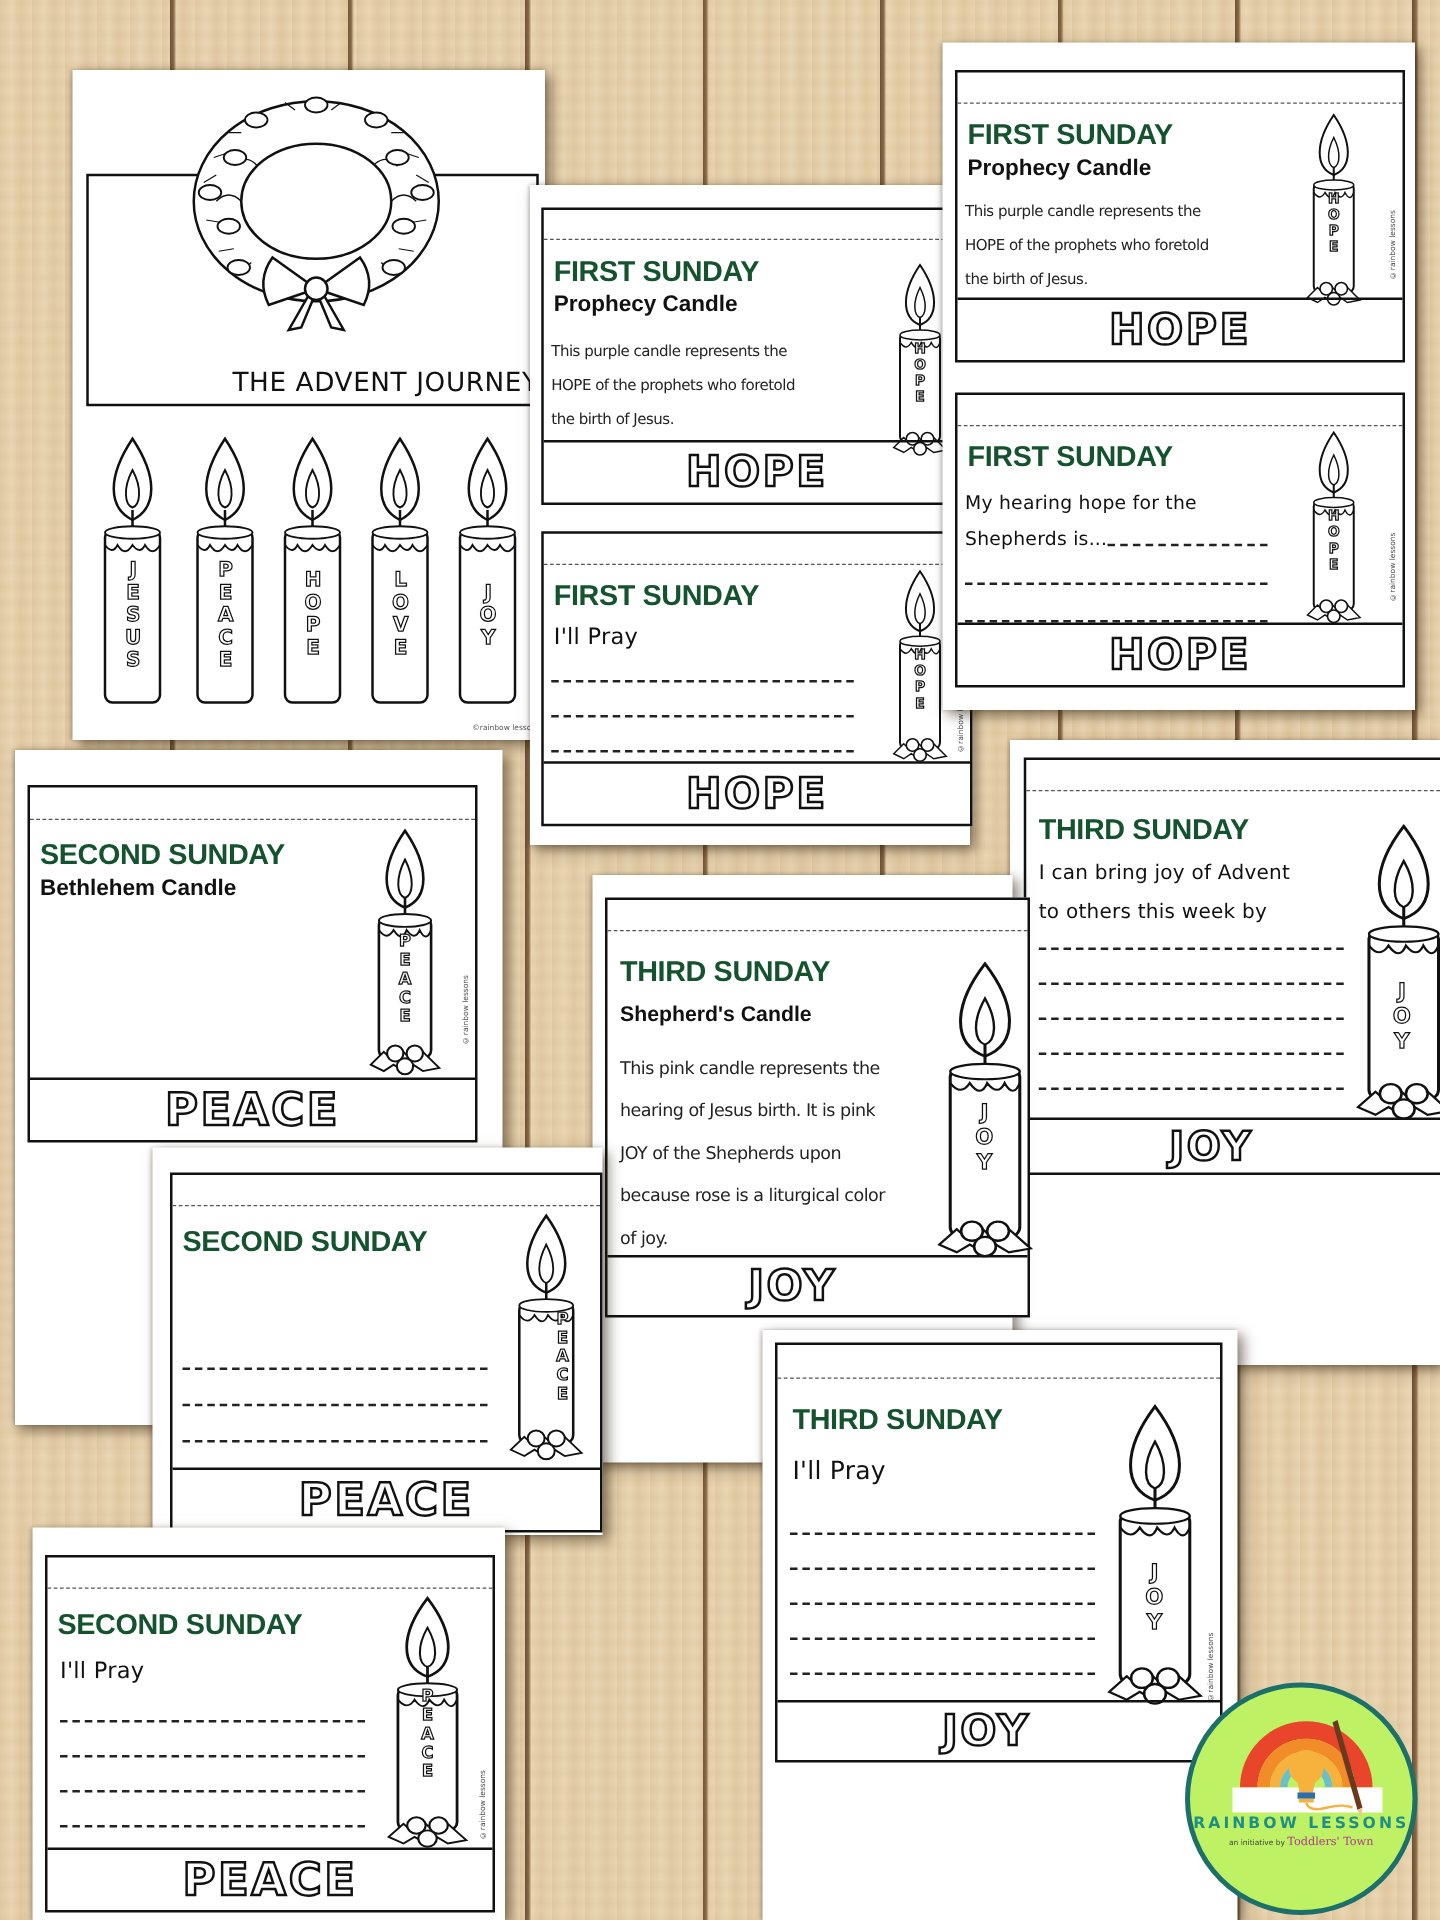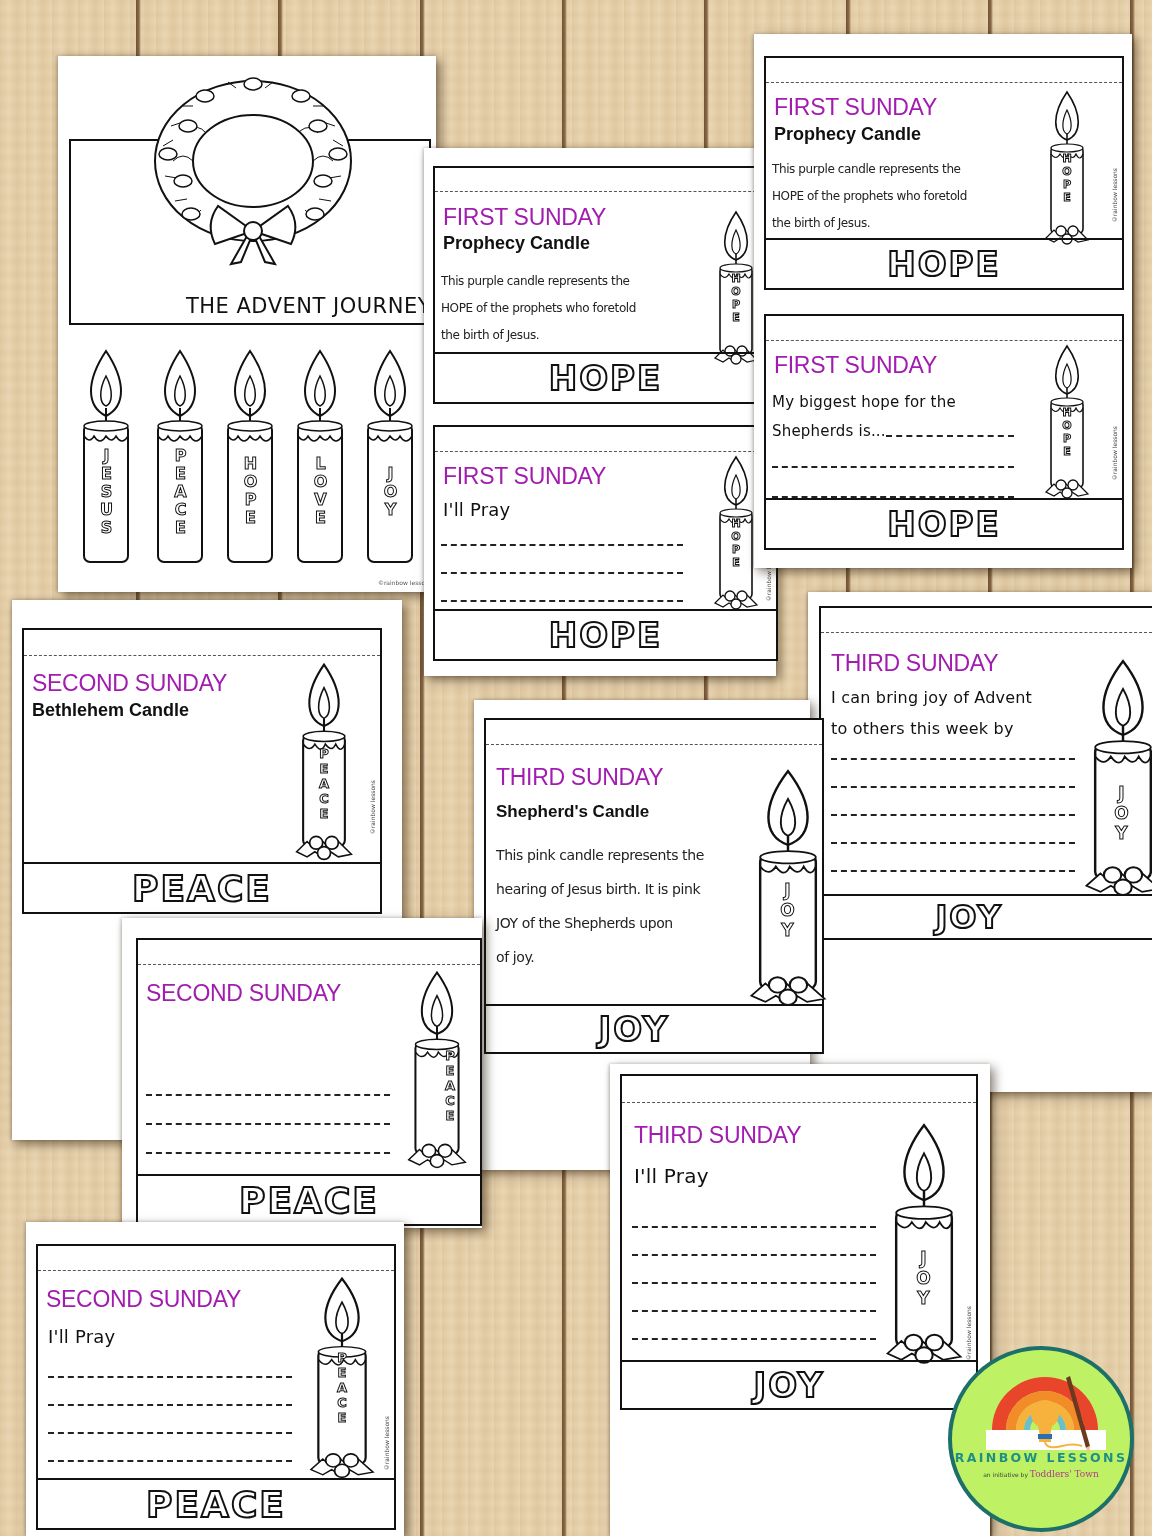--- a/index.html
+++ b/index.html
@@ -39,22 +39,22 @@
   .outline-word {
     font-family: "DejaVu Sans", sans-serif;
     font-weight: bold;
     color: #fff;
     -webkit-text-stroke: 2px #111;
     letter-spacing: 2px;
   }
   .card-title {
     position: absolute;
     font-family: "Liberation Sans", sans-serif;
-    font-weight: normal;
-    color: #a21caf;
+    font-weight: bold;
+    color: #14532d;
     letter-spacing: -0.3px;
   }
   .card-sub {
     position: absolute;
     font-family: "Liberation Sans", sans-serif;
     font-weight: bold;
     color: #111;
   }
   .card-body {
     position: absolute;
@@ -338,21 +338,21 @@
     </div>
     <div class="copyright" style="right:4px; top:110px;">©rainbow lessons</div>
     <div class="bottom" style="height:50px;">
       <span class="outline-word" style="font-size:34px;">HOPE</span>
     </div>
   </div>
   <div class="card" style="left:10px; top:280px; width:360px; height:236px;">
     <div class="dash-top" style="top:24px;"></div>
     <div class="card-title" style="left:8px; top:36px; font-size:23px;">FIRST SUNDAY</div>
     <div class="prompt" style="left:6px; top:72px; font-size:15px; line-height:29px; font-weight:normal;">
-      <div>My biggest hope for the</div>
+      <div>My hearing hope for the</div>
       <div>Shepherds is...</div>
     </div>
     <div class="write-line" style="left:120px; width:128px; top:119px;"></div>
     <div class="write-line" style="left:6px; width:242px; top:150px;"></div>
     <div class="write-line" style="left:6px; width:242px; top:180px;"></div>
     <div class="candle" style="left:278px; top:28px; width:46px; height:156px;">
       <svg viewBox="0 0 46 156">
           <path d="M23 2 C8 24 8 44 23 50 C38 44 38 24 23 2 Z" fill="#fff" stroke="#111" stroke-width="1.6"></path>
           <path d="M23 20 C17 32 18 42 23 44 C28 42 29 32 23 20 Z" fill="#fff" stroke="#111" stroke-width="1.2"></path>
           <line x1="23" y1="44" x2="23" y2="56" stroke="#111" stroke-width="1.6"></line>
@@ -440,20 +440,21 @@
 
 <div class="page" style="left:474px; top:700px; width:336px; height:470px;">
   <div class="card" style="left:10px; top:18px; width:340px; height:336px;">
     <div class="dash-top" style="top:24px;"></div>
     <div class="card-title" style="left:10px; top:44px; font-size:23px;">THIRD SUNDAY</div>
     <div class="card-sub" style="left:10px; top:82px; font-size:17px;">Shepherd's Candle</div>
     <div class="card-body" style="left:10px; top:118px; font-size:14px; line-height:34px;">
       <div>This pink candle represents the</div>
       <div>hearing  of Jesus birth. It is pink</div>
       <div>JOY of the Shepherds upon</div>
+      <div>because rose is a liturgical color</div>
       <div>of joy.</div>
     </div>
     <div class="candle" style="left:262px; top:48px; width:80px; height:240px;">
       <svg viewBox="0 0 46 156" preserveAspectRatio="none">
           <path d="M23 2 C8 24 8 44 23 50 C38 44 38 24 23 2 Z" fill="#fff" stroke="#111" stroke-width="1.4"></path>
           <path d="M23 20 C17 32 18 42 23 44 C28 42 29 32 23 20 Z" fill="#fff" stroke="#111" stroke-width="1.1"></path>
           <line x1="23" y1="44" x2="23" y2="56" stroke="#111" stroke-width="1.4"></line>
           <rect x="7" y="56" width="32" height="88" rx="5" fill="#fff" stroke="#111" stroke-width="1.4"></rect>
           <path d="M7 64 q5 7 9 0 q5 8 8 0 q5 7 8 0 q4 8 7 0" fill="none" stroke="#111" stroke-width="1.1"></path>
           <ellipse cx="23" cy="58" rx="16" ry="4" fill="#fff" stroke="#111" stroke-width="1.1"></ellipse>

